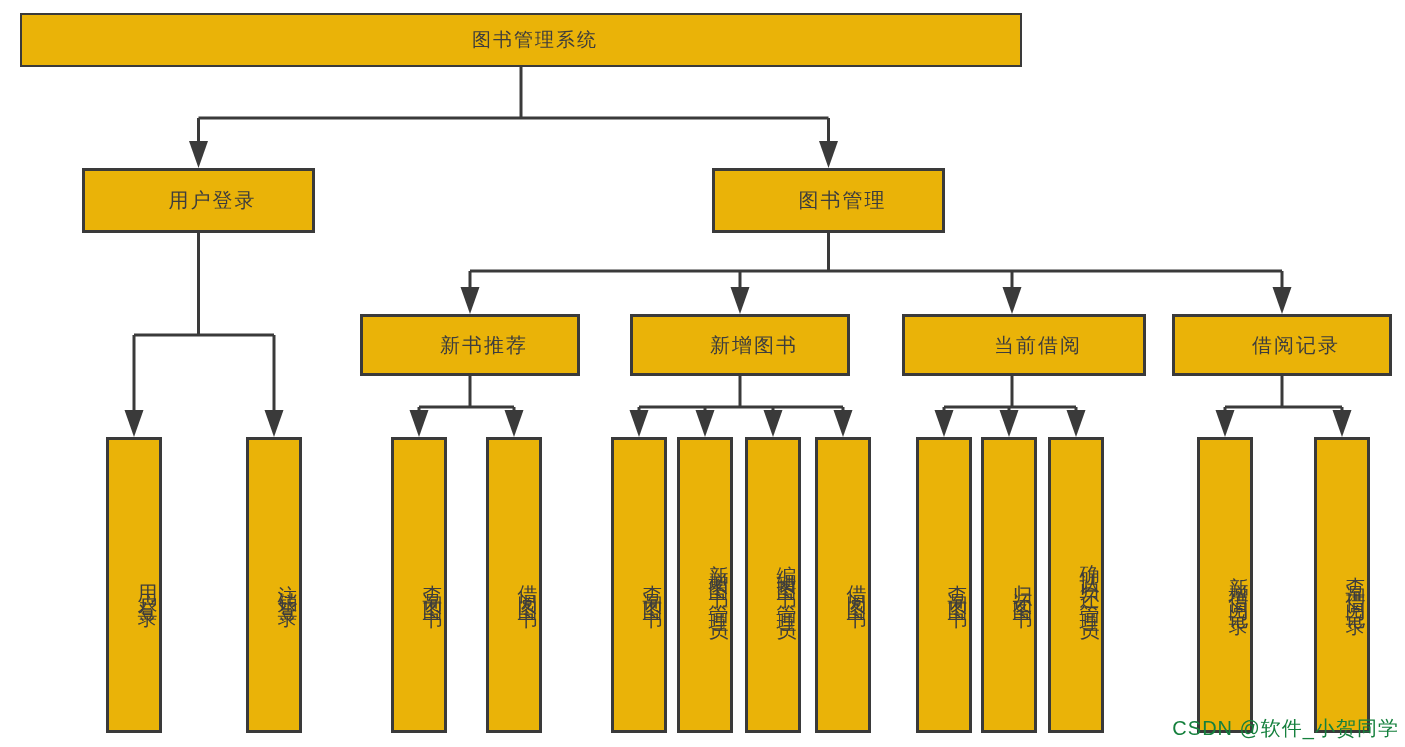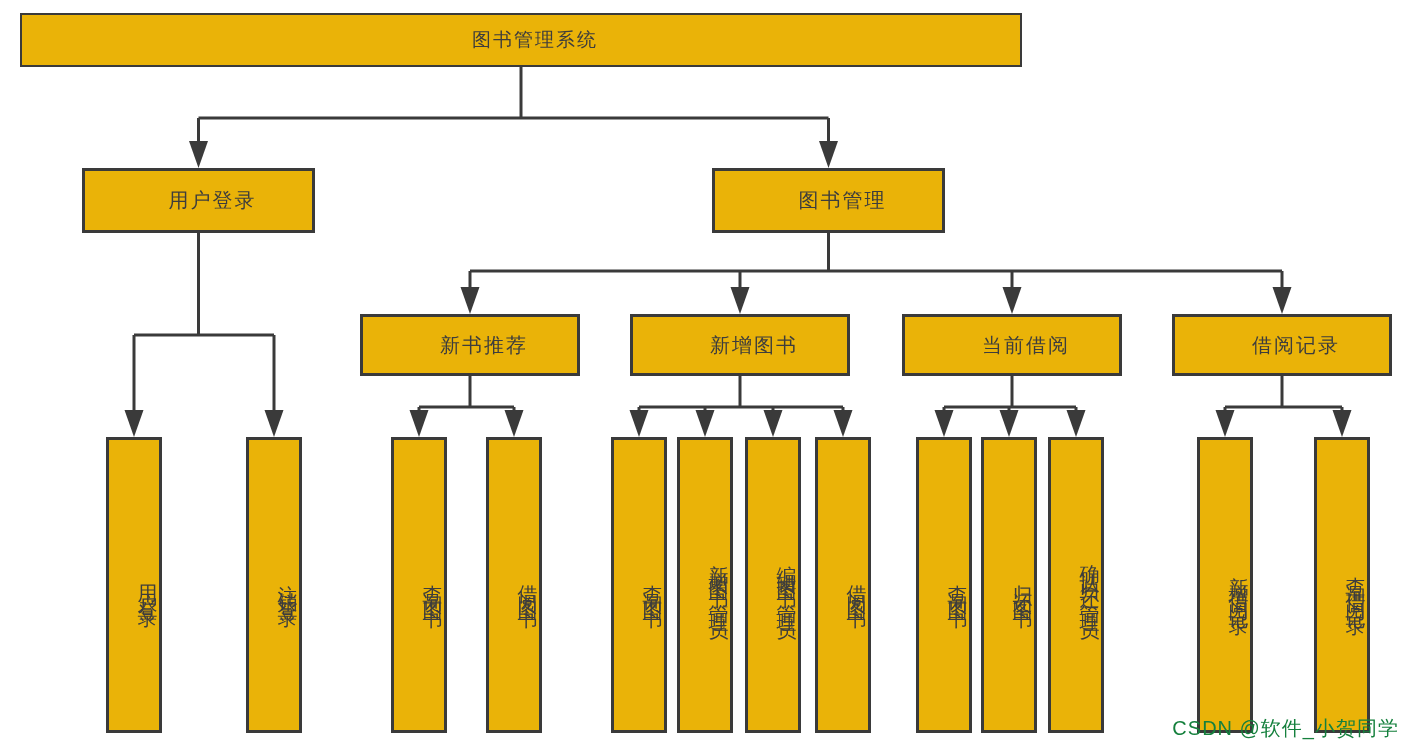--- a/index.html
+++ b/index.html
@@ -114,21 +114,21 @@
     </g>
   </svg>
 
   <div class="box root-box" style="left:20px; top:13px; width:1002px; height:54px;">图书管理系统</div>
 
   <div class="box" style="left:82px; top:168px; width:233px; height:65px;">用户登录</div>
   <div class="box" style="left:712px; top:168px; width:233px; height:65px;">图书管理</div>
 
   <div class="box" style="left:360px; top:314px; width:220px; height:62px;">新书推荐</div>
   <div class="box" style="left:630px; top:314px; width:220px; height:62px;">新增图书</div>
-  <div class="box" style="left:902px; top:314px; width:220px; height:62px;">当前借阅</div>
+  <div class="box" style="left:902px; top:314px; width:244px; height:62px;">当前借阅</div>
   <div class="box" style="left:1172px; top:314px; width:220px; height:62px;">借阅记录</div>
 
   <div class="box leaf" style="left:106px; top:437px; width:56px; height:296px;">用户登录</div>
   <div class="box leaf" style="left:246px; top:437px; width:56px; height:296px;">注销登录</div>
 
   <div class="box leaf" style="left:391px; top:437px; width:56px; height:296px;">查询图书</div>
   <div class="box leaf" style="left:486px; top:437px; width:56px; height:296px;">借阅图书</div>
 
   <div class="box leaf" style="left:611px; top:437px; width:56px; height:296px;">查询图书</div>
   <div class="box leaf" style="left:677px; top:437px; width:56px; height:296px;">新增图书（管理员）</div>

